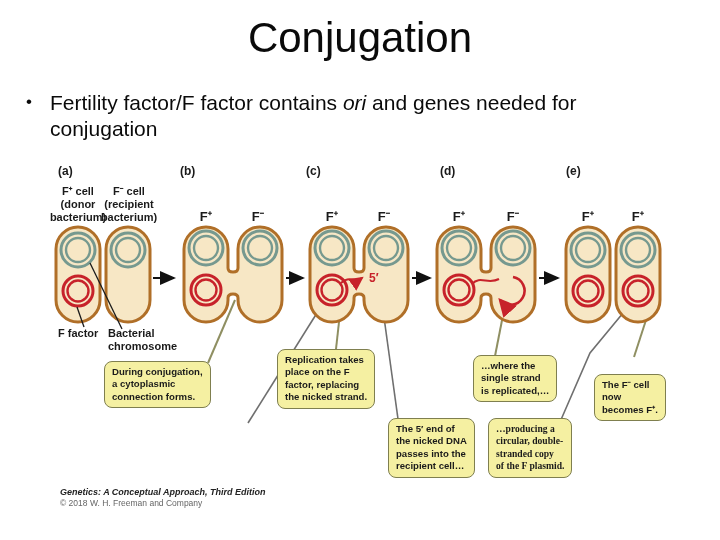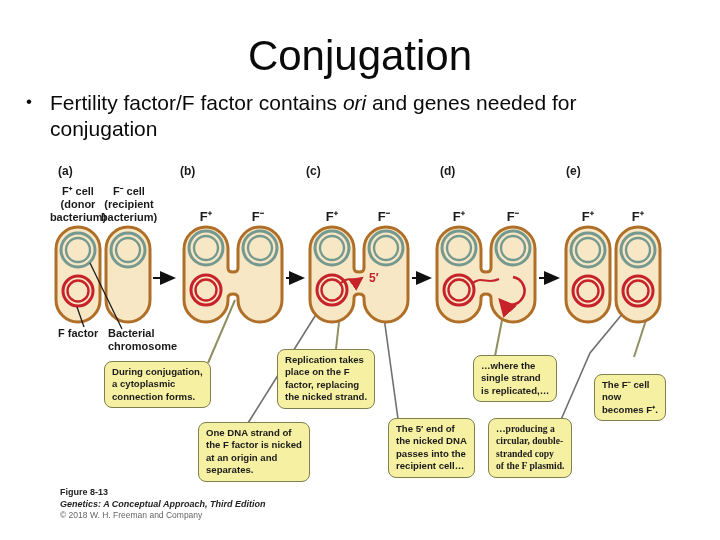--- a/index.html
+++ b/index.html
@@ -1,18 +1,18 @@
 <!DOCTYPE html>
 <html style="--cell-outline: #b06f28; --cell-fill: #f7e7c5; --chromosome-teal: #76998f; --f-factor-red: #c7222a; --callout-fill: #f5f0a2; --callout-border: #7f7f4f; --leader-olive: #8f8f62; --leader-gray: #6f6f6f; --arrow-black: #111111;"><head>
 <meta charset="utf-8">
 <style>
   html,body{margin:0;padding:0;background:#fff;}
   .slide{position:relative;width:720px;height:540px;background:#ffffff;overflow:hidden;
          font-family:"Liberation Sans",sans-serif;color:#000;}
-  .title{margin:0;padding-top:32px;text-align:center;font-size:42px;font-weight:400;color:#0a0a0a;}
+  .title{margin:0;padding-top:14px;text-align:center;font-size:42px;font-weight:400;color:#0a0a0a;}
   .bullet-row{position:absolute;left:26px;top:90px;width:610px;display:flex;font-size:21px;line-height:1.22;color:#0a0a0a;}
   .bullet-dot{width:24px;flex:0 0 24px;font-size:17px;padding-top:2px;}
   .bullet-text em{font-style:italic;}
   .diagram-svg{position:absolute;left:0;top:160px;}
   svg{font-family:"Liberation Sans",sans-serif;}
   .cell{fill:var(--cell-fill);stroke:var(--cell-outline);stroke-width:3;}
   .teal circle{fill:none;stroke:var(--chromosome-teal);}
   .teal circle.outer{stroke-width:3;}
   .teal circle.inner{stroke-width:2.4;}
   .redring circle{fill:none;stroke:var(--f-factor-red);}
@@ -200,42 +200,37 @@
     <line class="label-line" x1="84" y1="167" x2="77" y2="147"></line>
     <line class="label-line" x1="122" y1="169" x2="90" y2="103"></line>
     <text class="sidelabel" x="58" y="177">F factor</text>
     <text class="sidelabel" x="108" y="177">Bacterial</text>
     <text class="sidelabel" x="108" y="190">chromosome</text>
   </svg>
 
   <div class="callout co1">During conjugation,
 a cytoplasmic
 connection forms.</div>
-  <div class="callout co2">One DNA strand of
-the F factor is nicked
-at an origin and
-separates.</div>
   <div class="callout co3">Replication takes
 place on the F
 factor, replacing
 the nicked strand.</div>
   <div class="callout co4">The 5′ end of
 the nicked DNA
 passes into the
 recipient cell…</div>
   <div class="callout co5">…where the
 single strand
 is replicated,…</div>
   <div class="callout co6">…producing a
 circular, double-
 stranded copy
 of the F plasmid.</div>
   <div class="callout co7">The F⁻ cell
 now
 becomes F⁺.</div>
 
   <div class="caption">
-    <div class="cap-figure">Figure 8-13</div>
     <div class="cap-book">Genetics: A Conceptual Approach, Third Edition</div>
     <div class="cap-copyright">© 2018 W. H. Freeman and Company</div>
   </div>
 
 </div>
 
 </body></html>

